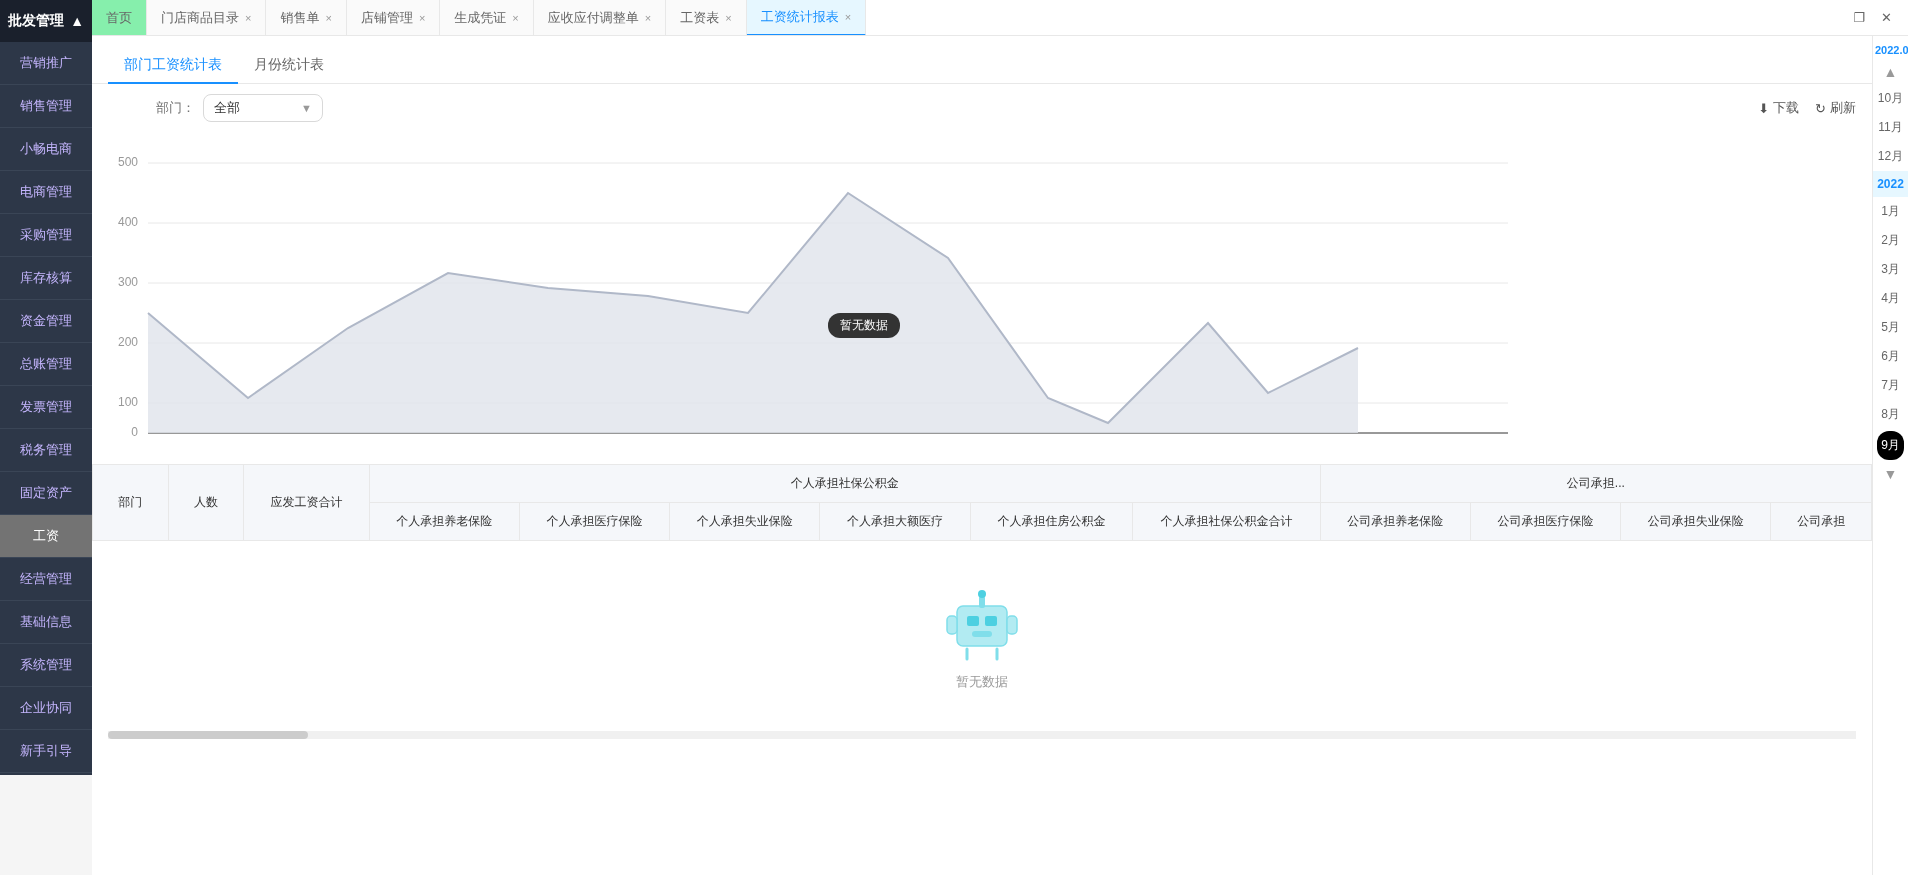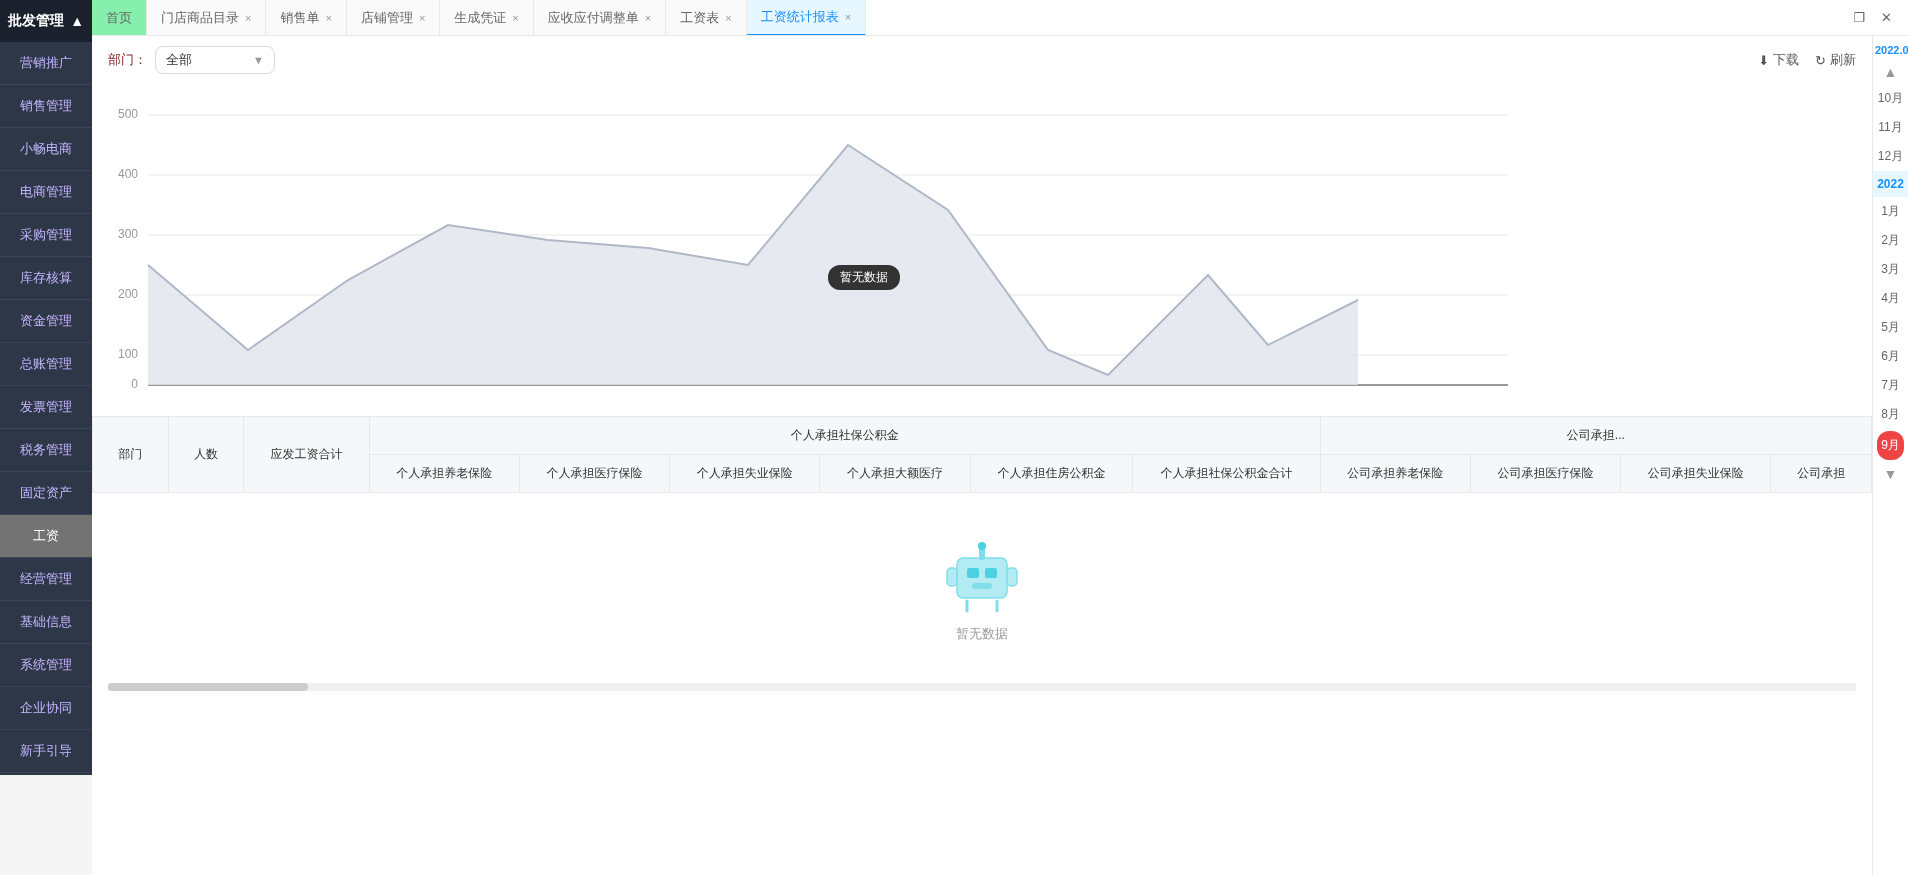--- a/index.html
+++ b/index.html
@@ -154,22 +154,23 @@
       display: flex;
       align-items: center;
       gap: 4px;
       color: #555;
       cursor: pointer;
       font-size: 13px;
     }
 
     .dept-label {
       font-size: 13px;
-      color: #7f1d1d;
+      color: #737373;
       margin-right: 8px;
+      margin-left: 48px;
     }
     .dept-select {
       display: flex;
       align-items: center;
       border: 1px solid #d9d9d9;
       border-radius: 8px;
       padding: 4px 10px;
       background: #fff;
       cursor: pointer;
       min-width: 120px;
@@ -249,21 +250,21 @@
       overflow-y: auto;
     }
     .timeline-item {
       width: 100%;
       text-align: center;
       padding: 6px 2px;
       cursor: pointer;
       color: #666;
     }
     .timeline-item.active {
-      background: #ef4444;
+      background: #000000;
       color: #fff;
       border-radius: 12px;
       margin: 2px 4px;
       width: calc(100% - 8px);
     }
     .timeline-year {
       width: 100%;
       text-align: center;
       padding: 6px 2px;
       cursor: pointer;
@@ -384,20 +385,26 @@
     <div class="tab-window-controls">
       <span>❐</span>
       <span>✕</span>
     </div>
   </div>
 
   <div class="content-area">
 
     <div class="page-content">
 
+      <div class="sub-tab-bar">
+        <div id="sub-tabs-container" style="display:flex;">
+            <div class="sub-tab-item active">部门工资统计表</div>
+            <div class="sub-tab-item">月份统计表</div>
+          </div>
+      </div>
 
       <div class="toolbar">
         <span class="dept-label">部门：</span>
         <div class="dept-select">
           <span>全部</span>
           <span class="arrow">▼</span>
         </div>
         <div class="toolbar-right">
           <div class="toolbar-btn">
             <span>⬇</span>

